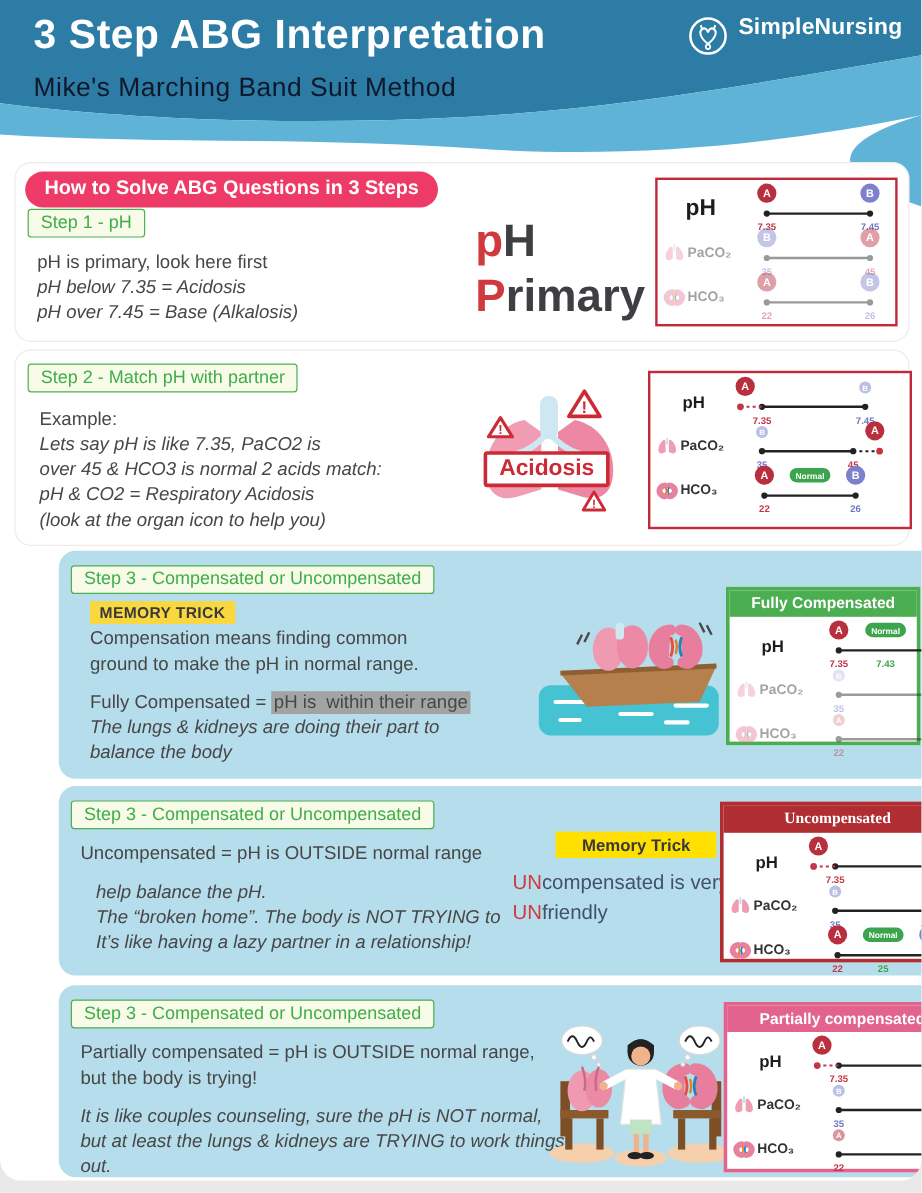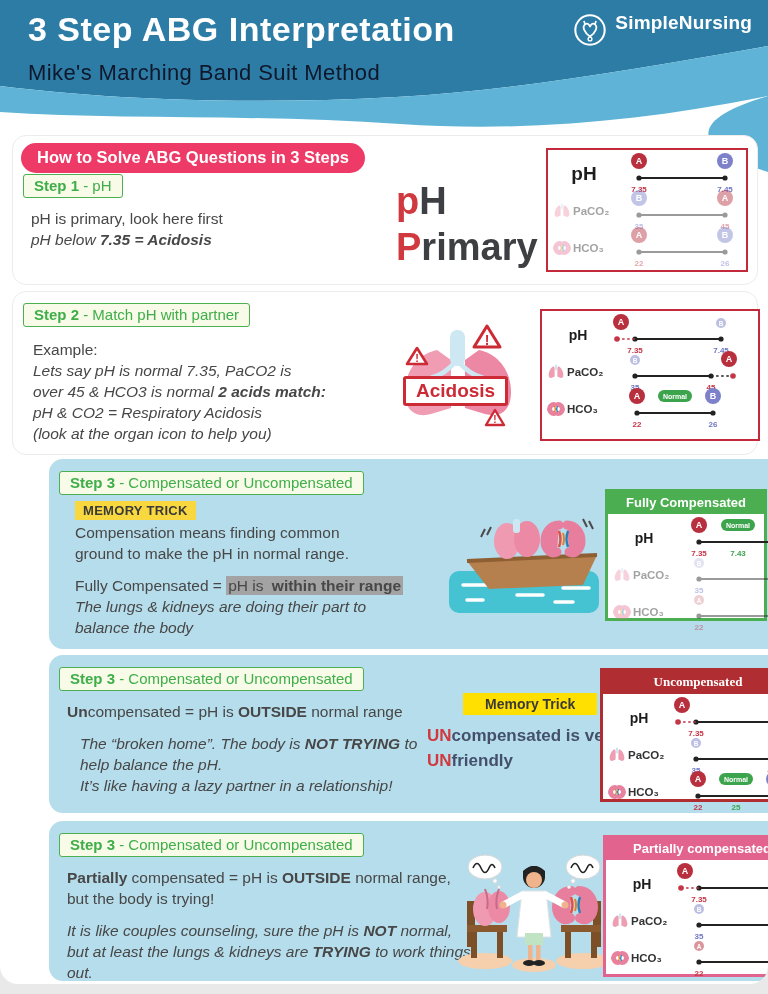--- a/index.html
+++ b/index.html
@@ -16,21 +16,21 @@
   .card2{top:291px;height:162px;}
   .card3{top:459px;height:190px;}
   .card4{top:655px;height:158px;}
   .card5{top:821px;height:160px;}
   .banner{position:absolute;left:8px;top:7px;background:#ee3a67;color:#fff;font-weight:bold;font-size:16.5px;padding:5px 16px 6px;border-radius:16px;}
   .stepbox{position:absolute;left:10px;background:#f7fbe8;border:1.8px solid #4caf50;border-radius:3px;padding:2px 10px 3px;font-size:15px;color:#3fae49;white-space:nowrap;}
   .txt{position:absolute;color:#474747;font-size:15.5px;}
   .rl{line-height:21px;white-space:nowrap;}
   .rl.gap{height:11px;}
   .rl.ind{margin-left:13px;}
-  .b{font-weight:bold;}
+  .b{font-weight:normal;}
   .i{font-style:italic;}
   .red{color:#d03a3f;}
   .hl{background:#a3a3a3;padding:1px 2px;}
   .memlab{position:absolute;background:#f9d83f;color:#3a3a3a;font-weight:bold;font-size:13px;padding:2px 8px;letter-spacing:.3px;}
   .mempill{position:absolute;background:#ffe001;color:#3a3a3a;font-weight:bold;font-size:14px;padding:3px 22px;}
   .ph-primary{position:absolute;left:383px;top:42px;font-size:38px;font-weight:bold;color:#3d3f43;line-height:46px;}
   .unblock{position:absolute;font-size:17px;font-weight:bold;color:#44506b;line-height:25px;}
   .diag{position:absolute;background:#fff;border-style:solid;box-sizing:border-box;}
   .dg-header{color:#fff;font-weight:bold;font-size:13px;text-align:center;padding:3px 0 4px;}
   .dg-body{padding:5px 3px 2px;}
@@ -66,20 +66,21 @@
     </svg>
     <span class="brand-text">SimpleNursing</span>
   </div>
 
   <div class="card white card1">
     <div class="banner">How to Solve ABG Questions in 3 Steps</div>
     <div class="stepbox" style="top:38px;"><span class="b">Step 1</span><span>  - pH</span></div>
     <div class="txt" style="left:18px;top:72px;">
         <div class="rl"><span>pH is primary, look here first</span></div>
         <div class="rl"><span class="i">pH below </span><span class="b i">7.35 = Acidosis</span></div>
+        <div class="rl"><span class="i">pH over </span><span class="b i">7.45 = Base (Alkalosis)</span></div>
       </div>
     <div class="ph-primary">
       <div><span class="red">p</span><span>H</span></div>
       <div><span class="red">P</span><span>rimary</span></div>
     </div>
     <div class="diag" style="left: 533px; top: 12px; width: 202px; height: 124px; border-color: rgb(194, 41, 58); border-width: 2.5px;">
         <div class="dg-body">
           <div class="dg-row">
             <span class="dg-label noicon xl">pH</span>
             <svg width="132" height="42" viewBox="0 0 132 42" class="dg-scale">
@@ -150,21 +151,21 @@
             </svg>
           </div>
         </div>
       </div>
   </div>
 
   <div class="card white card2">
     <div class="stepbox" style="top:11px;"><span class="b">Step 2</span><span>  - Match pH with partner</span></div>
     <div class="txt" style="left:20px;top:47px;">
         <div class="rl"><span>Example:</span></div>
-        <div class="rl"><span class="i">Lets say pH is normal 7.35, PaCO2 is</span></div>
+        <div class="rl"><span class="i">Lets say pH is like 7.35, PaCO2 is</span></div>
         <div class="rl"><span class="i">over 45 &amp; HCO3 is normal </span><span class="b i">2 acids match:</span></div>
         <div class="rl"><span class="i"> pH &amp; CO2 = Respiratory Acidosis</span></div>
         <div class="rl"><span class="i">(look at the organ icon to help you)</span></div>
       </div>
     <div class="illus" style="left:382px;top:26px;">
       <svg width="126" height="116" viewBox="0 0 126 116">
         <path d="M42 32 C22 36 10 54 10 74 C10 94 22 100 36 96 L56 90 L56 42 Z" fill="#f09cb2"></path>
         <path d="M84 32 C104 36 116 54 116 74 C116 94 104 100 90 96 L70 90 L70 42 Z" fill="#ec88a4"></path>
         <rect x="55" y="12" width="15" height="36" rx="7" fill="#cde8f3"></rect>
         <path d="M62 42 C52 54 44 58 36 60 M62 42 C72 54 80 58 88 60" stroke="#cde8f3" stroke-width="5" fill="none"></path>
@@ -378,22 +379,22 @@
           </div>
         </div>
       </div>
   </div>
 
   <div class="card blue card4">
     <div class="stepbox" style="top:12px;"><span class="b">Step 3</span><span> - Compensated or Uncompensated</span></div>
     <div class="txt" style="left:18px;top:46px;">
         <div class="rl"><span class="b">Un</span><span>compensated = pH is </span><span class="b">OUTSIDE</span><span> normal range</span></div>
         <div class="rl gap"></div>
+        <div class="rl ind"><span class="i">help balance the pH.</span></div>
         <div class="rl ind"><span class="i">The “broken home”. The body is </span><span class="b i">NOT TRYING</span><span class="i"> to</span></div>
-        <div class="rl ind"><span class="i">help balance the pH.</span></div>
         <div class="rl ind"><span class="i">It’s like having a lazy partner in a relationship!</span></div>
       </div>
     <div class="mempill" style="left:414px;top:38px;">Memory Trick</div>
     <div class="unblock" style="left:378px;top:68px;">
       <div><span class="b red">UN</span><span class="b">compensated is very</span></div>
       <div><span class="b red">UN</span><span class="b">friendly</span></div>
     </div>
     <div class="diag" style="left: 551px; top: 13px; width: 196px; height: 134px; border-color: rgb(176, 45, 50); border-width: 3px;">
         <div class="dg-header" style="background: rgb(176, 45, 50); font-family: Liberation Serif, serif;">Uncompensated</div>
         <div class="dg-body">

